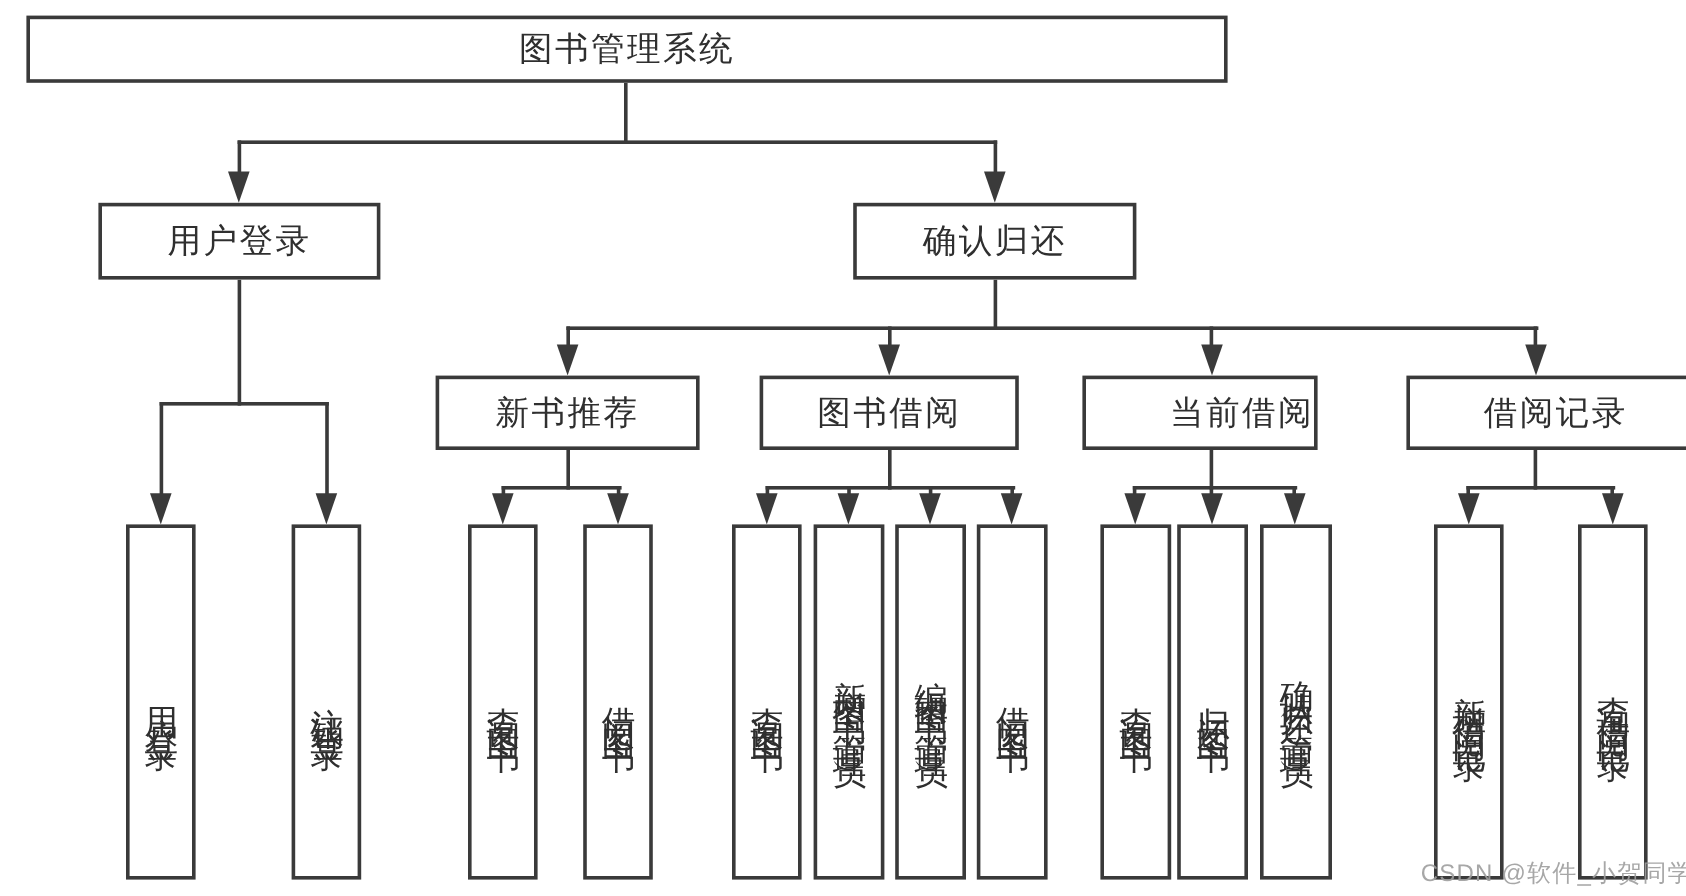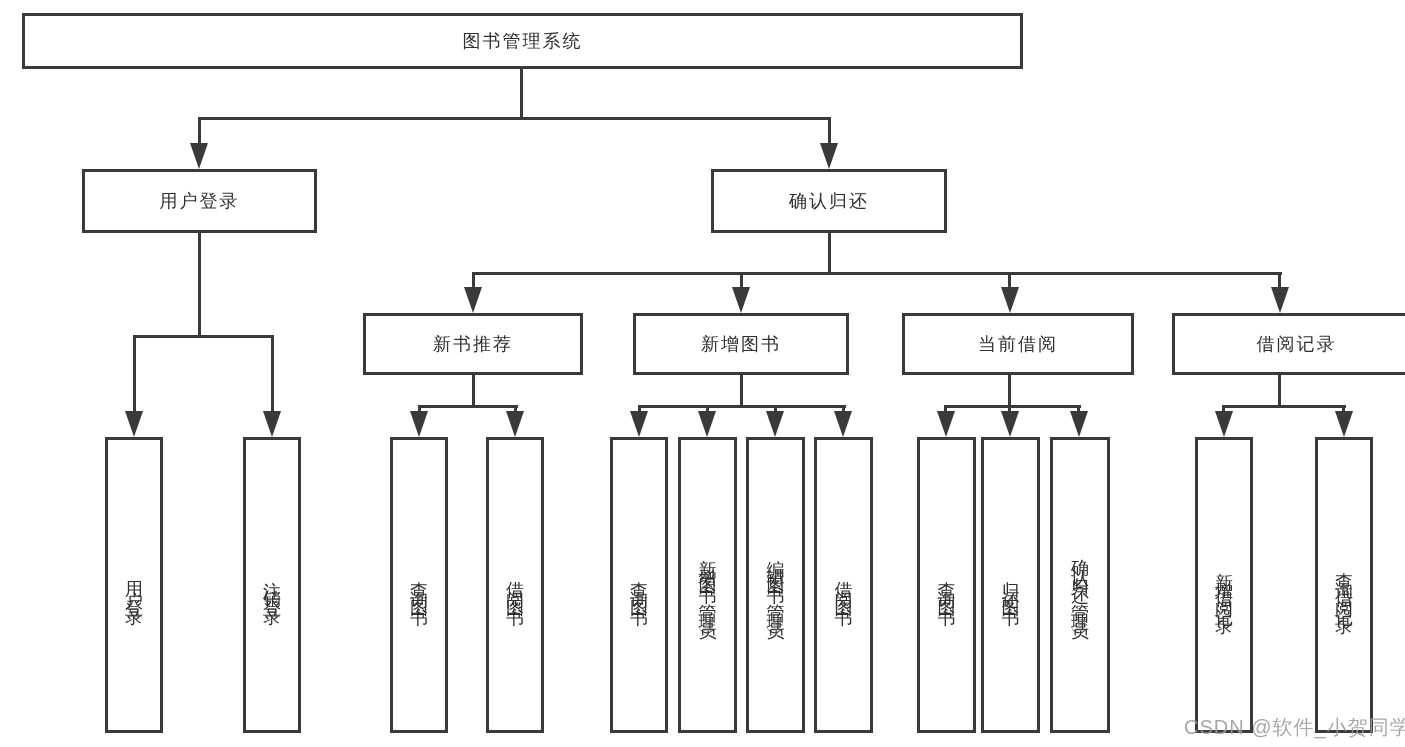--- a/index.html
+++ b/index.html
@@ -16,21 +16,21 @@
     box-sizing: border-box;
     border: 3px solid #3a3a3a;
     background: #ffffff;
     display: flex;
     align-items: center;
     justify-content: center;
     z-index: 2;
   }
   .box .label {
     color: #2f2f2f;
-    font-size: 18px;
+    font-size: 28px;
     letter-spacing: 2px;
     white-space: nowrap;
     text-align: center;
   }
   .leaf .label {
     writing-mode: vertical-rl;
     text-orientation: mixed;
     letter-spacing: 9px;
     white-space: normal;
     line-height: 1;
@@ -99,23 +99,23 @@
     <div class="vline" style="left:1008px; top:272px; height:20px;"></div>
     <div class="arrow" style="left:1001px; top:287px;"></div>
     <div class="vline" style="left:1278px; top:272px; height:20px;"></div>
     <div class="arrow" style="left:1271px; top:287px;"></div>
   </div>
 
   <div class="box" style="left:363px; top:313px; width:220px; height:62px;">
     <span class="label">新书推荐</span>
   </div>
   <div class="box" style="left:633px; top:313px; width:216px; height:62px;">
-    <span class="label">新增图书</span>
-  </div>
-  <div class="box" style="left:902px; top:313px; width:232px; height:62px;">
+    <span class="label">图书借阅</span>
+  </div>
+  <div class="box" style="left:902px; top:313px; width:196px; height:62px;justify-content:flex-end;">
     <span class="label">当前借阅</span>
   </div>
   <div class="box" style="left:1172px; top:313px; width:249px; height:62px;">
     <span class="label">借阅记录</span>
   </div>
 
   <div>
     <div class="vline" style="left:472px; top:375px; height:33px;"></div>
     <div class="hline" style="left:418px; top:405px; width:100px;"></div>
     <div class="vline" style="left:418px; top:405px; height:12px;"></div>

